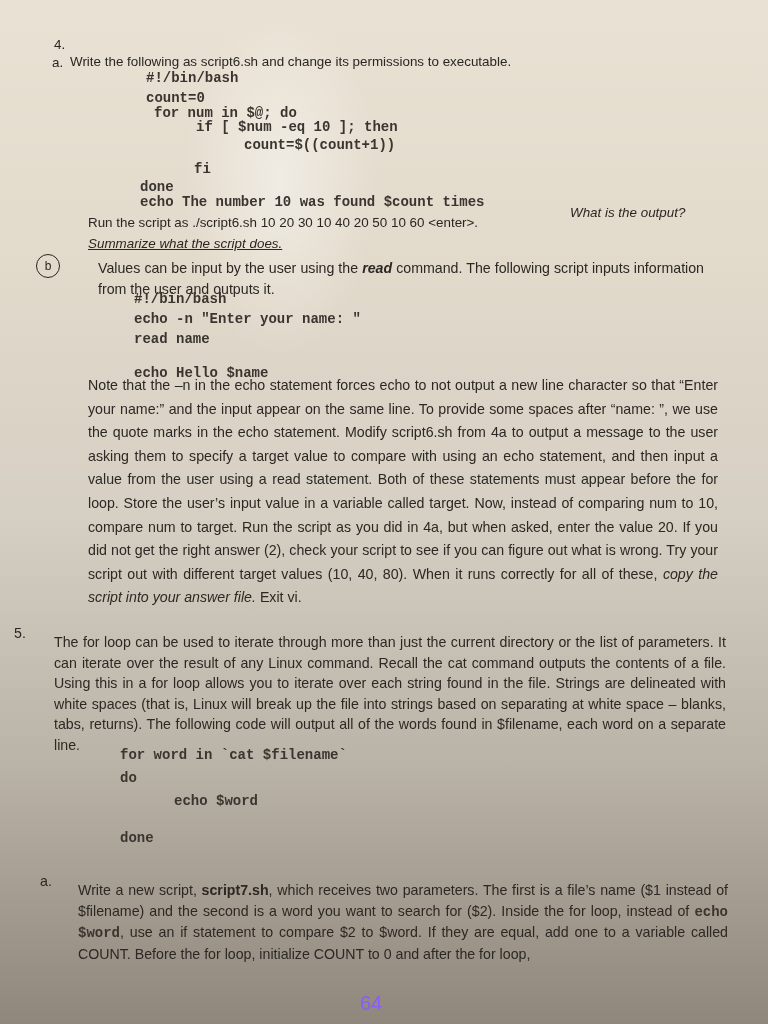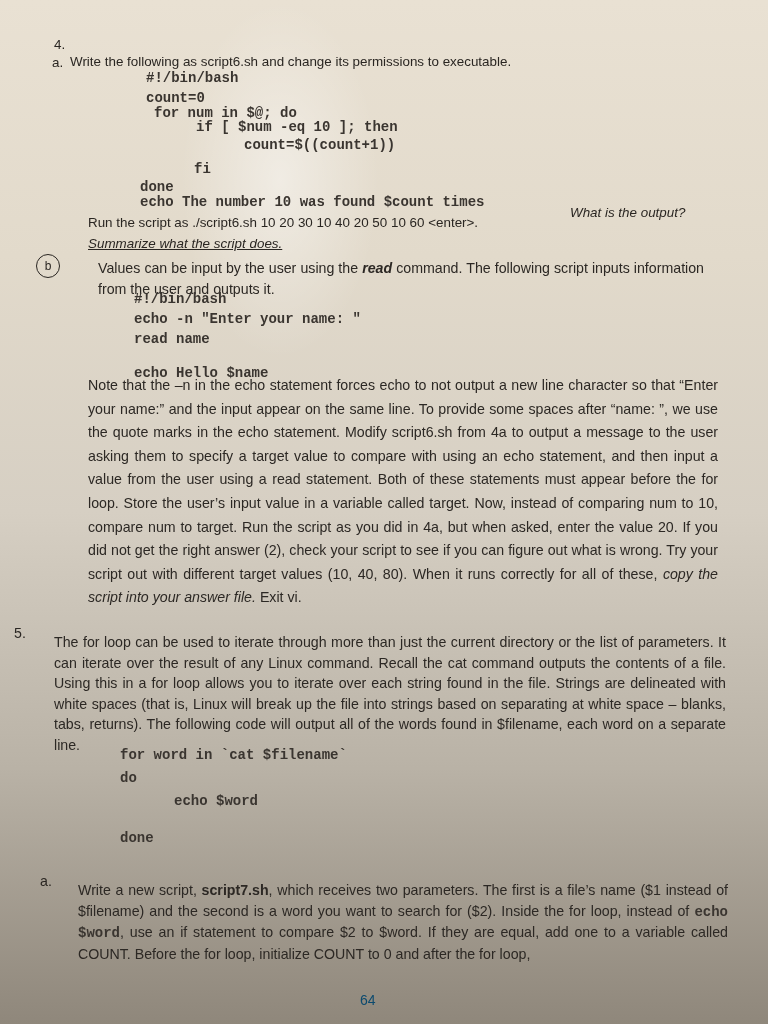--- a/index.html
+++ b/index.html
@@ -18,21 +18,21 @@
   .line { position:absolute; white-space:nowrap; font-size:13.4px; line-height:18px; }
   .code { font-family: "Liberation Mono", monospace; font-size:14px; font-weight:bold; color:#3a3530; }
   .para { position:absolute; font-size:14.2px; line-height:23.6px; text-align:justify; color:#2c2824; }
   .para p { margin:12px; }
   .it { font-style:italic; }
   .bold { font-weight:bold; }
   .circle {
     position:absolute; left:36px; top:254px; width:22px; height:22px;
     border:1.5px solid #2a2622; border-radius:50%; font-size:12px; text-align:center; line-height:22px;
   }
-  .pagenum { position:absolute; left:360px; top:992px; font-size:14px; color:#0c4a6e; }
+  .pagenum { position:absolute; left:360px; top:992px; font-size:20px; color:#8b5cf6; }
 </style>
 </head>
 <body>
 
 <div class="page">
   <div class="glare"></div>
 
   <span class="line" style="left:54px;top:36px;">4.</span>
   <span class="line" style="left:52px;top:54px;">a.</span>
   <span class="line" style="left:70px;top:53px;">Write the following as script6.sh and change its permissions to executable.</span>

